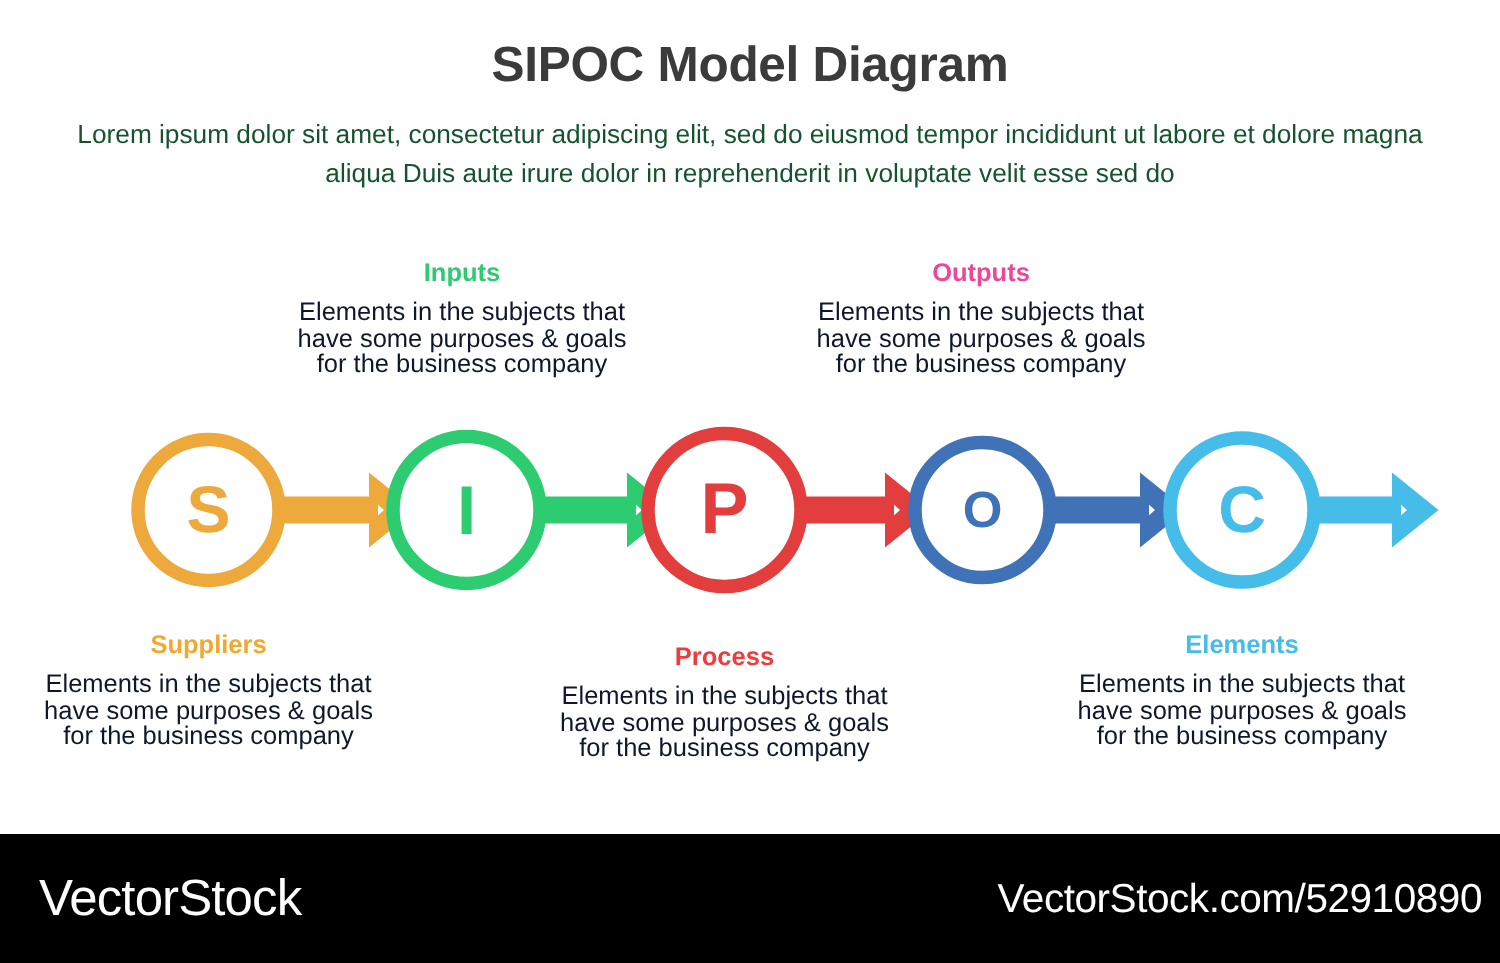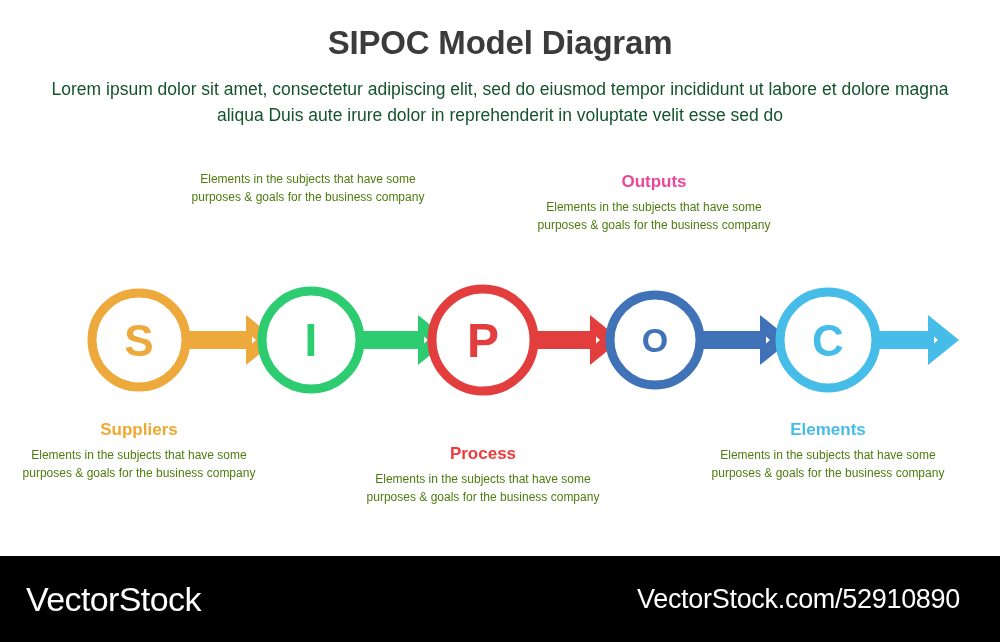--- a/index.html
+++ b/index.html
@@ -62,33 +62,33 @@
     width: 240px;
     text-align: center;
   }
   .node-title {
     font-size: 17px;
     font-weight: bold;
     margin: 0 0 7px 0;
     line-height: 21px;
   }
   .node-desc {
-    font-size: 12px;
-    color: #4d7c0f;
+    font-size: 17px;
+    color: #0f172a;
     line-height: 17.5px;
     margin: 0;
     font-weight: 400;
   }
 
   
   .tb-inputs  { left: 188px;  top: 171px; }
   .tb-outputs { left: 534px;  top: 171px; }
   
   .tb-suppliers { left: 19px;  top: 419px; text-align: center; }
-  .tb-process   { left: 363px; top: 443px; }
+  .tb-process   { left: 363px; top: 427px; }
   .tb-customers { left: 708px; top: 419px; }
 
   
   #footer {
     position: absolute;
     left: 0; top: 556px;
     width: 1000px;
     height: 86px;
     background: #000000;
     display: flex;
@@ -101,21 +101,21 @@
     font-weight: 400;
     letter-spacing: -0.6px;
     padding-left: 26px;
     text-align: center;
   }
   #footer-url {
     color: #ffffff;
     font-size: 27px;
     font-weight: 400;
     letter-spacing: -0.3px;
-    padding-right: 40px;
+    padding-right: 12px;
   }
 </style>
 </head>
 <body>
 
 <div id="canvas">
 
   <div id="header">
     <h1 id="title">SIPOC Model Diagram</h1>
     <p id="subtitle">Lorem ipsum dolor sit amet, consectetur adipiscing elit, sed do eiusmod tempor incididunt ut labore et dolore magna aliqua Duis aute irure dolor in reprehenderit in voluptate velit esse sed do</p>
@@ -168,20 +168,21 @@
       <text x="655" y="340" fill="#4072b8" font-family="Liberation Sans, sans-serif" font-size="34" font-weight="bold" text-anchor="middle" dominant-baseline="central">O</text>
     </g>
 
     <g>
       <circle cx="828" cy="340" r="48" fill="#ffffff" stroke="#45bde8" stroke-width="9"></circle>
       <text x="828" y="340" fill="#45bde8" font-family="Liberation Sans, sans-serif" font-size="44" font-weight="bold" text-anchor="middle" dominant-baseline="central">C</text>
     </g>
   </svg>
 
   <div class="node-text tb-inputs">
+    <p class="node-title" style="color:#2ecc71">Inputs</p>
     <p class="node-desc">Elements in the subjects that have  some purposes &amp; goals for the  business company</p>
   </div>
 
   <div class="node-text tb-outputs">
     <p class="node-title" style="color:#ec4899">Outputs</p>
     <p class="node-desc">Elements in the subjects that have  some purposes &amp; goals for the  business company</p>
   </div>
 
   <div class="node-text tb-suppliers">
     <p class="node-title" style="color:#f0a830">Suppliers</p>

